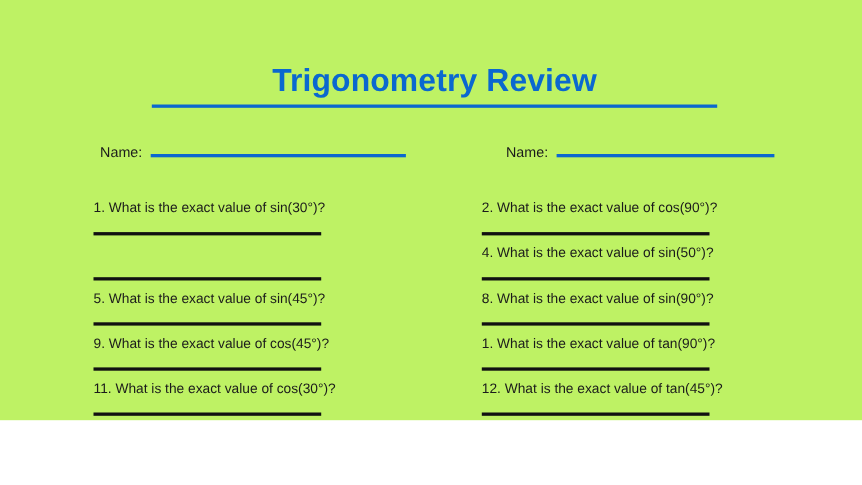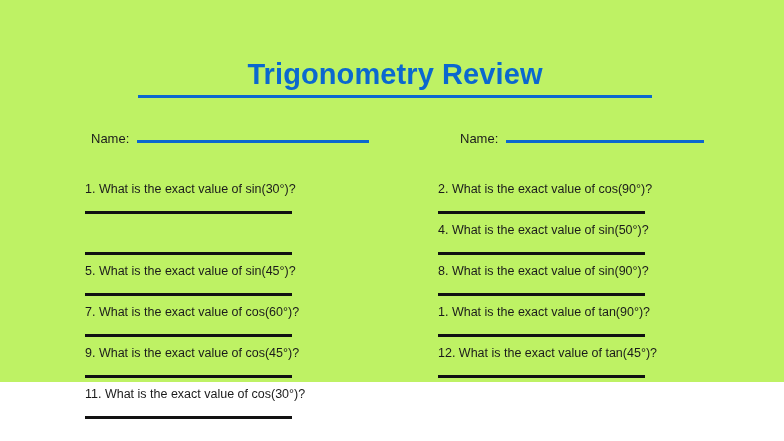--- a/index.html
+++ b/index.html
@@ -145,24 +145,20 @@
         <div class="q-line"></div>
       </div>
       <div class="q-item">
         <div class="q-line"></div>
       </div>
       <div class="q-item">
         <div class="q-text">5. What is the exact value of sin(45°)?</div>
         <div class="q-line"></div>
       </div>
       <div class="q-item">
-        <div class="q-text">7. What is the exact value of cos(60°)?</div>
-        <div class="q-line"></div>
-      </div>
-      <div class="q-item">
         <div class="q-text">9. What is the exact value of cos(45°)?</div>
         <div class="q-line"></div>
       </div>
       <div class="q-item">
         <div class="q-text">11. What is the exact value of cos(30°)?</div>
         <div class="q-line"></div>
       </div>
     </div>
 
     <div class="q-col col-right">

